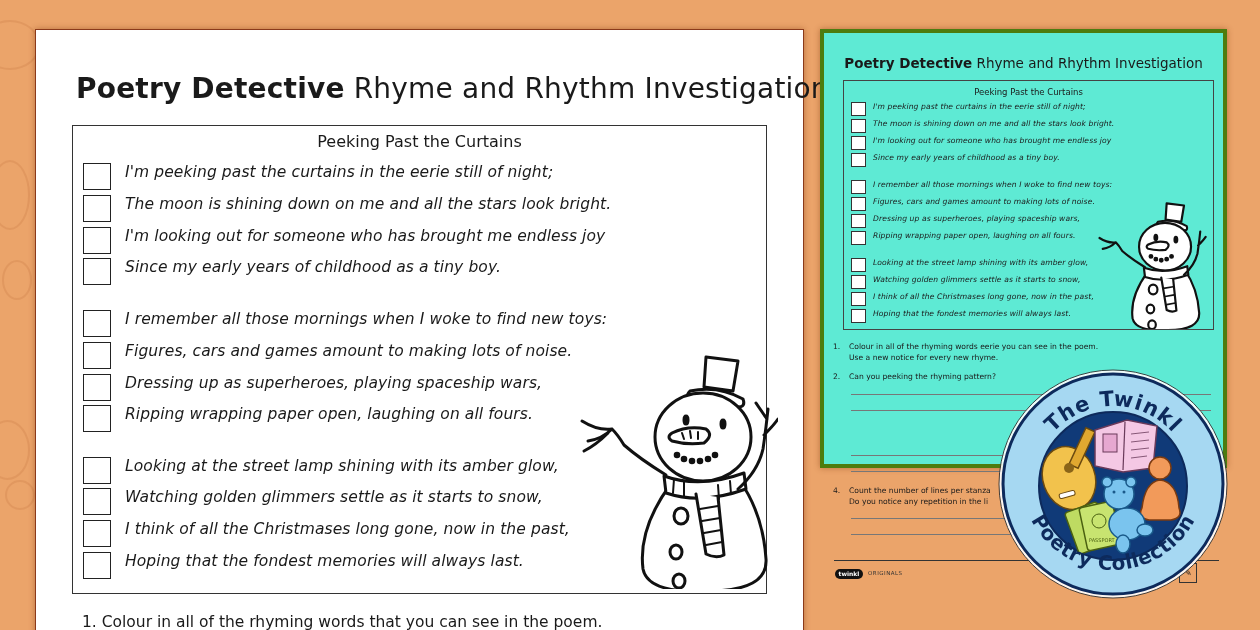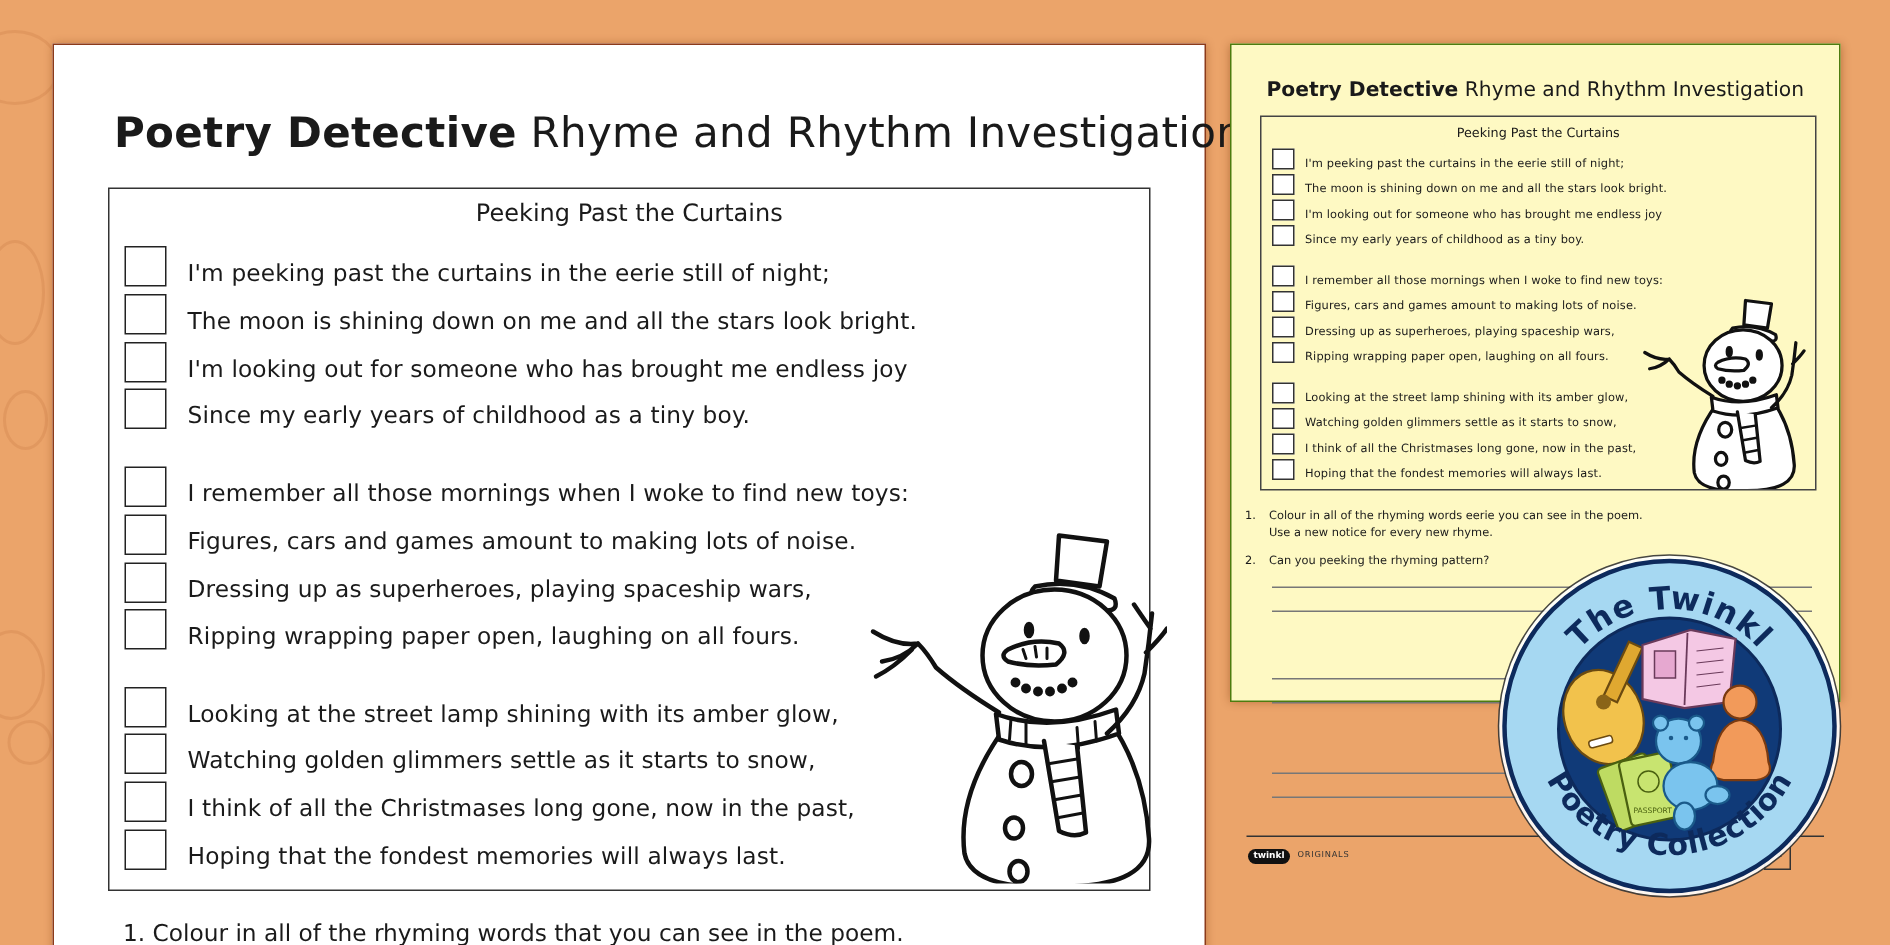--- a/index.html
+++ b/index.html
@@ -32,37 +32,37 @@
   .page-large .poem-box {
     position: absolute; left: 36px; top: 95px; width: 695px; height: 469px;
     border: 1.5px solid #333;
   }
   .poem-box .poem-title {
     position: absolute; left: 0; top: 6px; width: 100%;
     text-align: center; font-size: 16px;
   }
   .poem-line {
     position: absolute; left: 10px; height: 28px;
-    display: flex; align-items: flex-end;
+    display: flex; align-items: flex-start; font-style: italic;
   }
   .poem-line .cb {
     width: 28px; height: 27px; border: 1.8px solid #222; background: #fff; flex: none;
   }
   .poem-line .txt {
     margin-left: 14px; font-size: 15.5px; white-space: nowrap; letter-spacing: 0.1px;
   }
   .snowman-large { position: absolute; left: 505px; top: 223px; width: 200px; height: 240px; }
   .question-large {
     position: absolute; left: 46px; top: 583px; font-size: 15.5px; white-space: nowrap;
   }
   
   .page-small {
     position: absolute; left: 820px; top: 29px; width: 407px; height: 439px;
-    background: #fef9c3;
-    border: 1px solid #4d7c0f;
+    background: #5eead4;
+    border: 4px solid #4d7c0f;
     box-shadow: 0 0 6px rgba(120,50,10,0.45);
   }
   .page-small .title {
     position: absolute; left: 0; top: 22px; width: 100%; text-align: center;
     font-size: 13.5px; white-space: nowrap;
   }
   .page-small .poem-box {
     position: absolute; left: 19px; top: 47px; width: 371px; height: 250px;
     border: 1px solid #444;
   }
@@ -292,20 +292,24 @@
   </div>
   <div class="q-small" style="top:338px">
     <span class="num">2.</span><span>Can you peeking the rhyming pattern?</span>
   </div>
   <div class="answer-line" style="left:27px;top:361px;width:360px"></div>
   <div class="answer-line" style="left:27px;top:377px;width:360px"></div>
 
   <div class="answer-line" style="left:27px;top:422px;width:180px"></div>
   <div class="answer-line" style="left:27px;top:438px;width:180px"></div>
 
+  <div class="q-small" style="top:452px">
+    <span class="num">4.</span><span>Count the number of lines per stanza</span><br>
+    <span class="num"></span><span>Do you notice any repetition in the li</span>
+  </div>
   <div class="answer-line" style="left:27px;top:485px;width:180px"></div>
   <div class="answer-line" style="left:27px;top:501px;width:180px"></div>
 
   <div class="footer-line"></div>
   <div class="logo-pill">twinkl</div>
   <div class="logo-text">ORIGINALS</div>
   <div class="footer-icon">✎</div>
 </div>
 
 <svg class="badge" viewBox="0 0 232 232">

